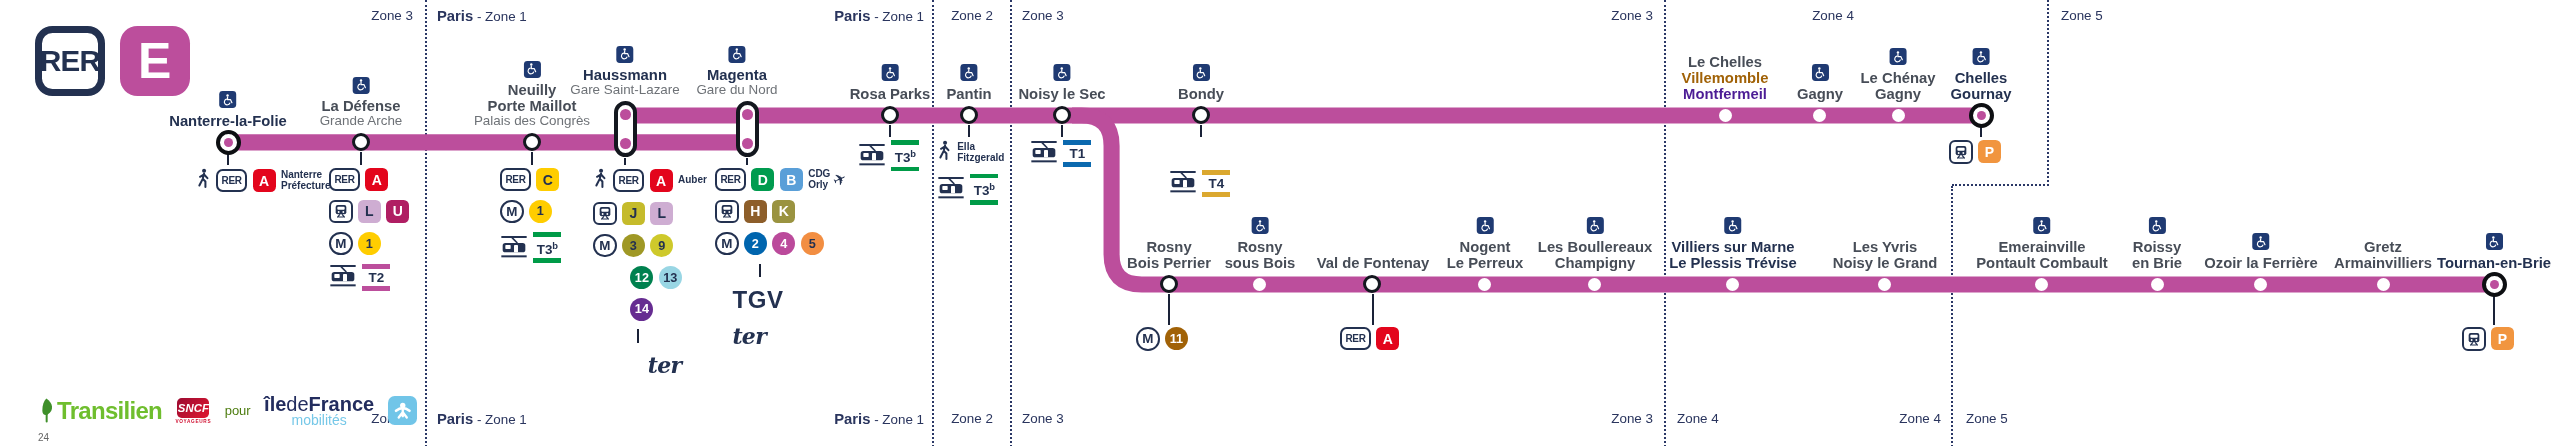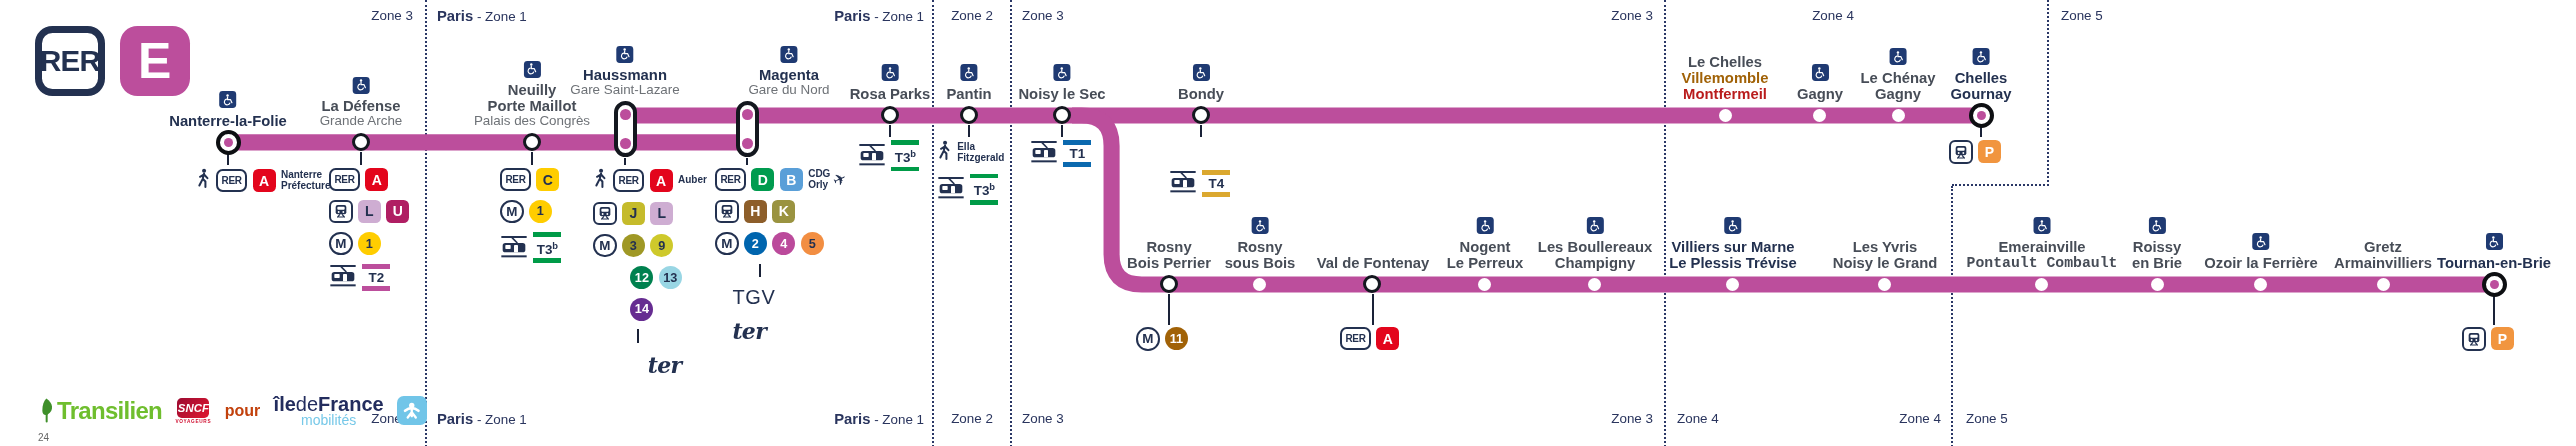--- a/index.html
+++ b/index.html
@@ -49,34 +49,34 @@
             font-weight:bold;font-size:14px;}
   .badge-ci{width:23px;height:23px;border-radius:50%;display:flex;align-items:center;justify-content:center;
             font-weight:bold;font-size:12.7px;}
   .tram-badge{display:flex;flex-direction:column;align-items:center;gap:2px;}
   .tram-badge .bar{width:28px;height:4.7px;}
   .tram-badge .tb-label{font-weight:bold;font-size:13.4px;color:#233150;line-height:13.4px;}
   .tb-label sup{font-size:9.4px;}
   .note{font-size:10px;line-height:10.7px;font-weight:bold;color:#233150;white-space:pre-line;}
   .plane-note{display:flex;align-items:center;gap:2.7px;}
   .plane-glyph{font-size:16px;color:#233150;transform:rotate(-25deg);display:inline-block;}
-  .tgv-logo{font-weight:normal;font-size:20px;color:#233150;letter-spacing:0.7px;}
+  .tgv-logo{font-weight:bold;font-size:24px;color:#233150;letter-spacing:0.7px;}
   .ter-logo{font-family:"DejaVu Serif",serif;font-style:italic;font-weight:bold;font-size:22px;
             color:#233150;letter-spacing:-0.7px;}
   .inner-tick{width:2px;height:13.4px;background:#1A2238;}
   .spacer{width:32px;height:1.3px;}
   
   #footer{position:absolute;left:37px;top:394px;display:flex;align-items:center;gap:13.4px;z-index:5;}
   .transilien{font-size:24px;font-weight:bold;color:#6FBE2E;letter-spacing:-0.7px;display:flex;align-items:center;}
   .sncf-wrap{display:flex;flex-direction:column;align-items:center;}
   .sncf-box{width:32px;height:20px;border-radius:4.7px;background:linear-gradient(135deg,#9B0B32,#E0172F);
             color:#fff;font-weight:bold;font-style:italic;font-size:11.4px;display:flex;align-items:center;
             justify-content:center;}
   .sncf-sub{font-size:4.7px;color:#CF0A2C;font-weight:bold;letter-spacing:0.7px;margin-top:1.3px;}
-  .pour{font-size:16px;font-weight:bold;color:#c2410c;}
+  .pour{font-size:13px;font-weight:normal;color:#4d7c0f;}
   .idfm-text{display:flex;flex-direction:column;align-items:center;line-height:20px;}
   .idfm-line1{font-size:20px;color:#232D5E;}
   .idfm-line1 .bold{font-weight:bold;}
   .idfm-mob{font-size:14px;color:#76C8E8;line-height:13.4px;}
   .idfm-icon{width:29.5px;height:29.5px;border-radius:6.7px;background:#71C5E8;display:flex;align-items:center;
              justify-content:center;}
   #page-num{position:absolute;left:38px;top:432px;font-size:10px;color:#666;z-index:5;}
 </style>
 </head>
 <body>
@@ -264,21 +264,21 @@
           <div class="badge-ci" style="background: rgb(102, 44, 145); color: rgb(255, 255, 255);">14</div>
         </div>
         <div class="conn-row">
           <div class="inner-tick" style="margin-left: 44px;"></div>
         </div>
         <div class="conn-row">
           <div class="spacer"></div>
           <div class="ter-logo" style="margin-left: 17.4px;">ter</div>
         </div>
       </div>
-      <div class="station-name-block" style="left: 789px; bottom: 349px;">
+      <div class="station-name-block" style="left: 737px; bottom: 349px;">
         <div class="wc-badge">
           <svg width="11.4" height="11.4" viewBox="0 0 17 17">
   <circle cx="8" cy="2.2" r="1.8" fill="#fff"></circle>
   <path d="M8 4.5 v4 h4.5 l2 4.5" stroke="#fff" stroke-width="1.8" fill="none" stroke-linecap="round" stroke-linejoin="round"></path>
   <path d="M11.5 13.5 a4.3 4.3 0 1 1 -5 -5.8" stroke="#fff" stroke-width="1.7" fill="none" stroke-linecap="round"></path>
 </svg>
         </div>
         <div class="st-name" style="color: rgb(35, 49, 80);">Magenta</div>
         <div class="st-sub">Gare du Nord</div>
       </div>
@@ -447,21 +447,21 @@
           <div class="tram-badge">
             <div class="bar" style="background: rgb(219, 168, 47);"></div>
             <div class="tb-label">T4</div>
             <div class="bar" style="background: rgb(219, 168, 47);"></div>
           </div>
         </div>
       </div>
       <div class="station-name-block" style="left: 1725px; bottom: 345px;">
         <div class="st-name" style="color: rgb(71, 77, 87);">Le Chelles</div>
         <div class="st-name" style="color: #a16207;">Villemomble</div>
-        <div class="st-name" style="color: #b91c1c;">Montfermeil</div>
+        <div class="st-name" style="color: #4c1d95;">Montfermeil</div>
       </div>
       <div class="marker simple" style="left: 1719px; top: 109px;"></div>
       <div class="station-name-block" style="left: 1820px; bottom: 345px;">
         <div class="wc-badge">
           <svg width="11.4" height="11.4" viewBox="0 0 17 17">
   <circle cx="8" cy="2.2" r="1.8" fill="#fff"></circle>
   <path d="M8 4.5 v4 h4.5 l2 4.5" stroke="#fff" stroke-width="1.8" fill="none" stroke-linecap="round" stroke-linejoin="round"></path>
   <path d="M11.5 13.5 a4.3 4.3 0 1 1 -5 -5.8" stroke="#fff" stroke-width="1.7" fill="none" stroke-linecap="round"></path>
 </svg>
         </div>
@@ -587,21 +587,21 @@
       <div class="marker simple" style="left: 1878px; top: 278px;"></div>
       <div class="station-name-block" style="left: 2042px; bottom: 176px;">
         <div class="wc-badge">
           <svg width="11.4" height="11.4" viewBox="0 0 17 17">
   <circle cx="8" cy="2.2" r="1.8" fill="#fff"></circle>
   <path d="M8 4.5 v4 h4.5 l2 4.5" stroke="#fff" stroke-width="1.8" fill="none" stroke-linecap="round" stroke-linejoin="round"></path>
   <path d="M11.5 13.5 a4.3 4.3 0 1 1 -5 -5.8" stroke="#fff" stroke-width="1.7" fill="none" stroke-linecap="round"></path>
 </svg>
         </div>
         <div class="st-name" style="color: rgb(71, 77, 87);">Emerainville</div>
-        <div class="st-name" style="color: rgb(71, 77, 87); font-family: Liberation Mono, monospace;">Pontault Combault</div>
+        <div class="st-name" style="color: rgb(71, 77, 87);">Pontault Combault</div>
       </div>
       <div class="marker simple" style="left: 2035px; top: 278px;"></div>
       <div class="station-name-block" style="left: 2157px; bottom: 176px;">
         <div class="wc-badge">
           <svg width="11.4" height="11.4" viewBox="0 0 17 17">
   <circle cx="8" cy="2.2" r="1.8" fill="#fff"></circle>
   <path d="M8 4.5 v4 h4.5 l2 4.5" stroke="#fff" stroke-width="1.8" fill="none" stroke-linecap="round" stroke-linejoin="round"></path>
   <path d="M11.5 13.5 a4.3 4.3 0 1 1 -5 -5.8" stroke="#fff" stroke-width="1.7" fill="none" stroke-linecap="round"></path>
 </svg>
         </div>

